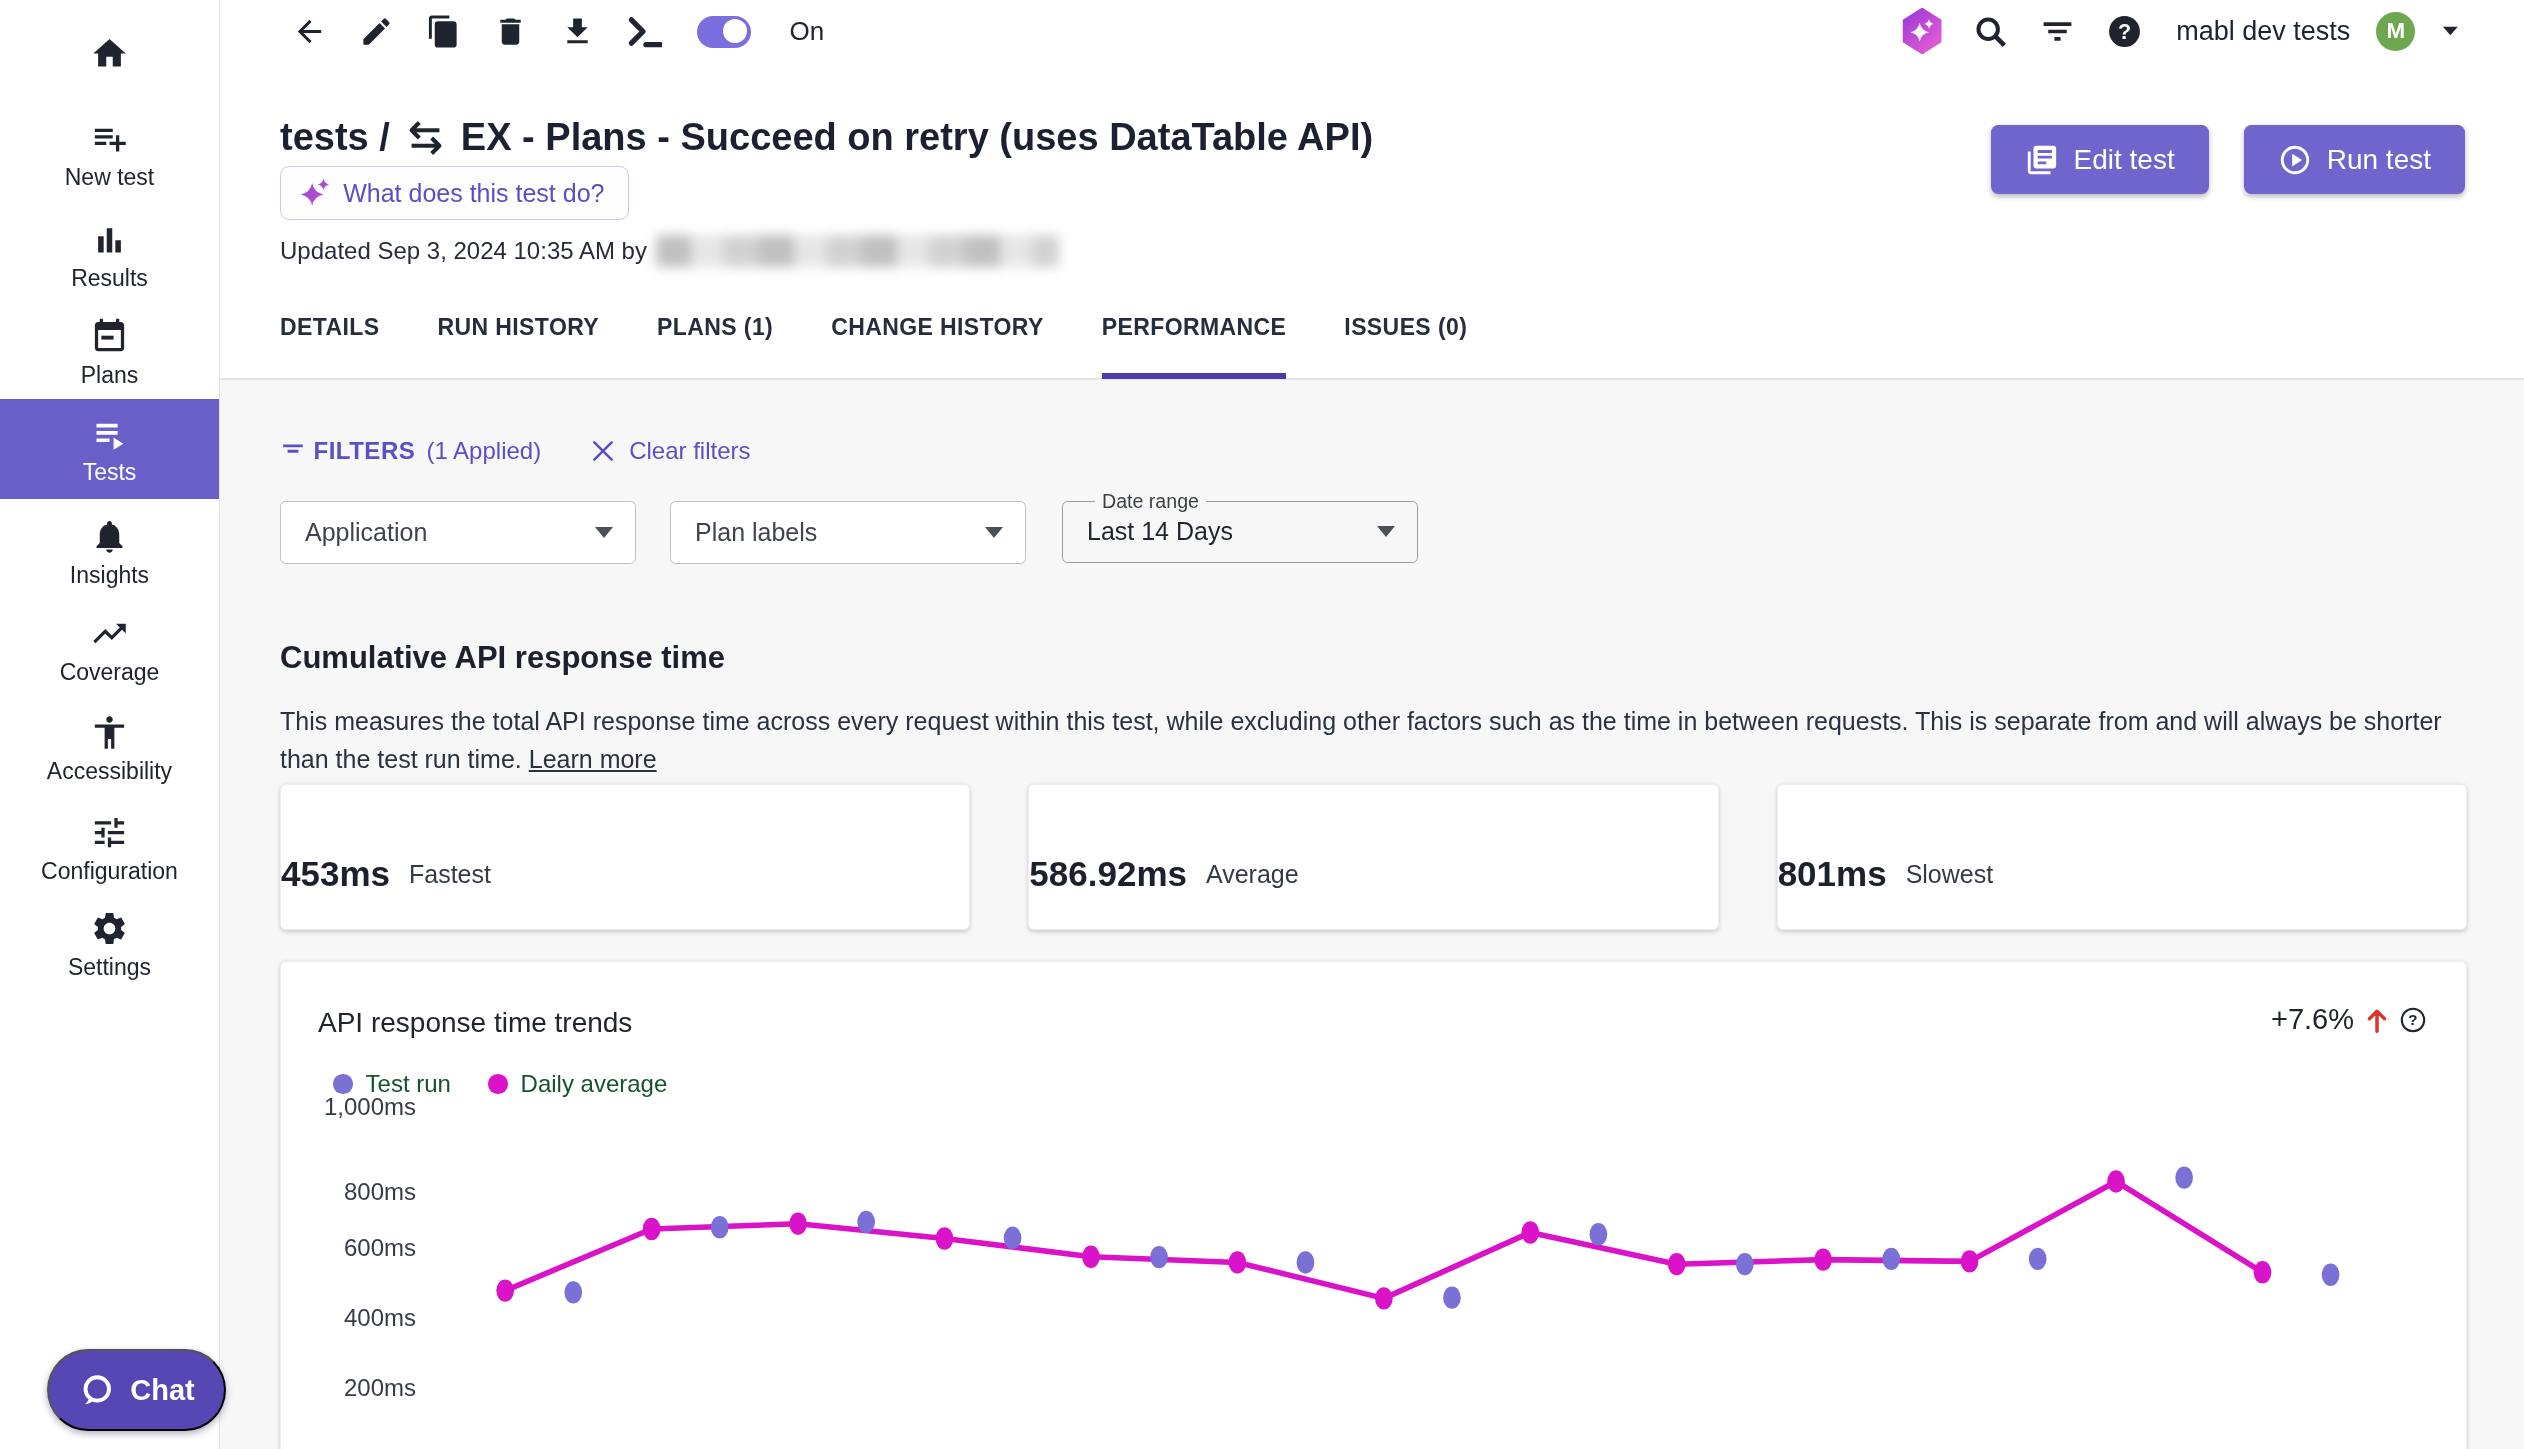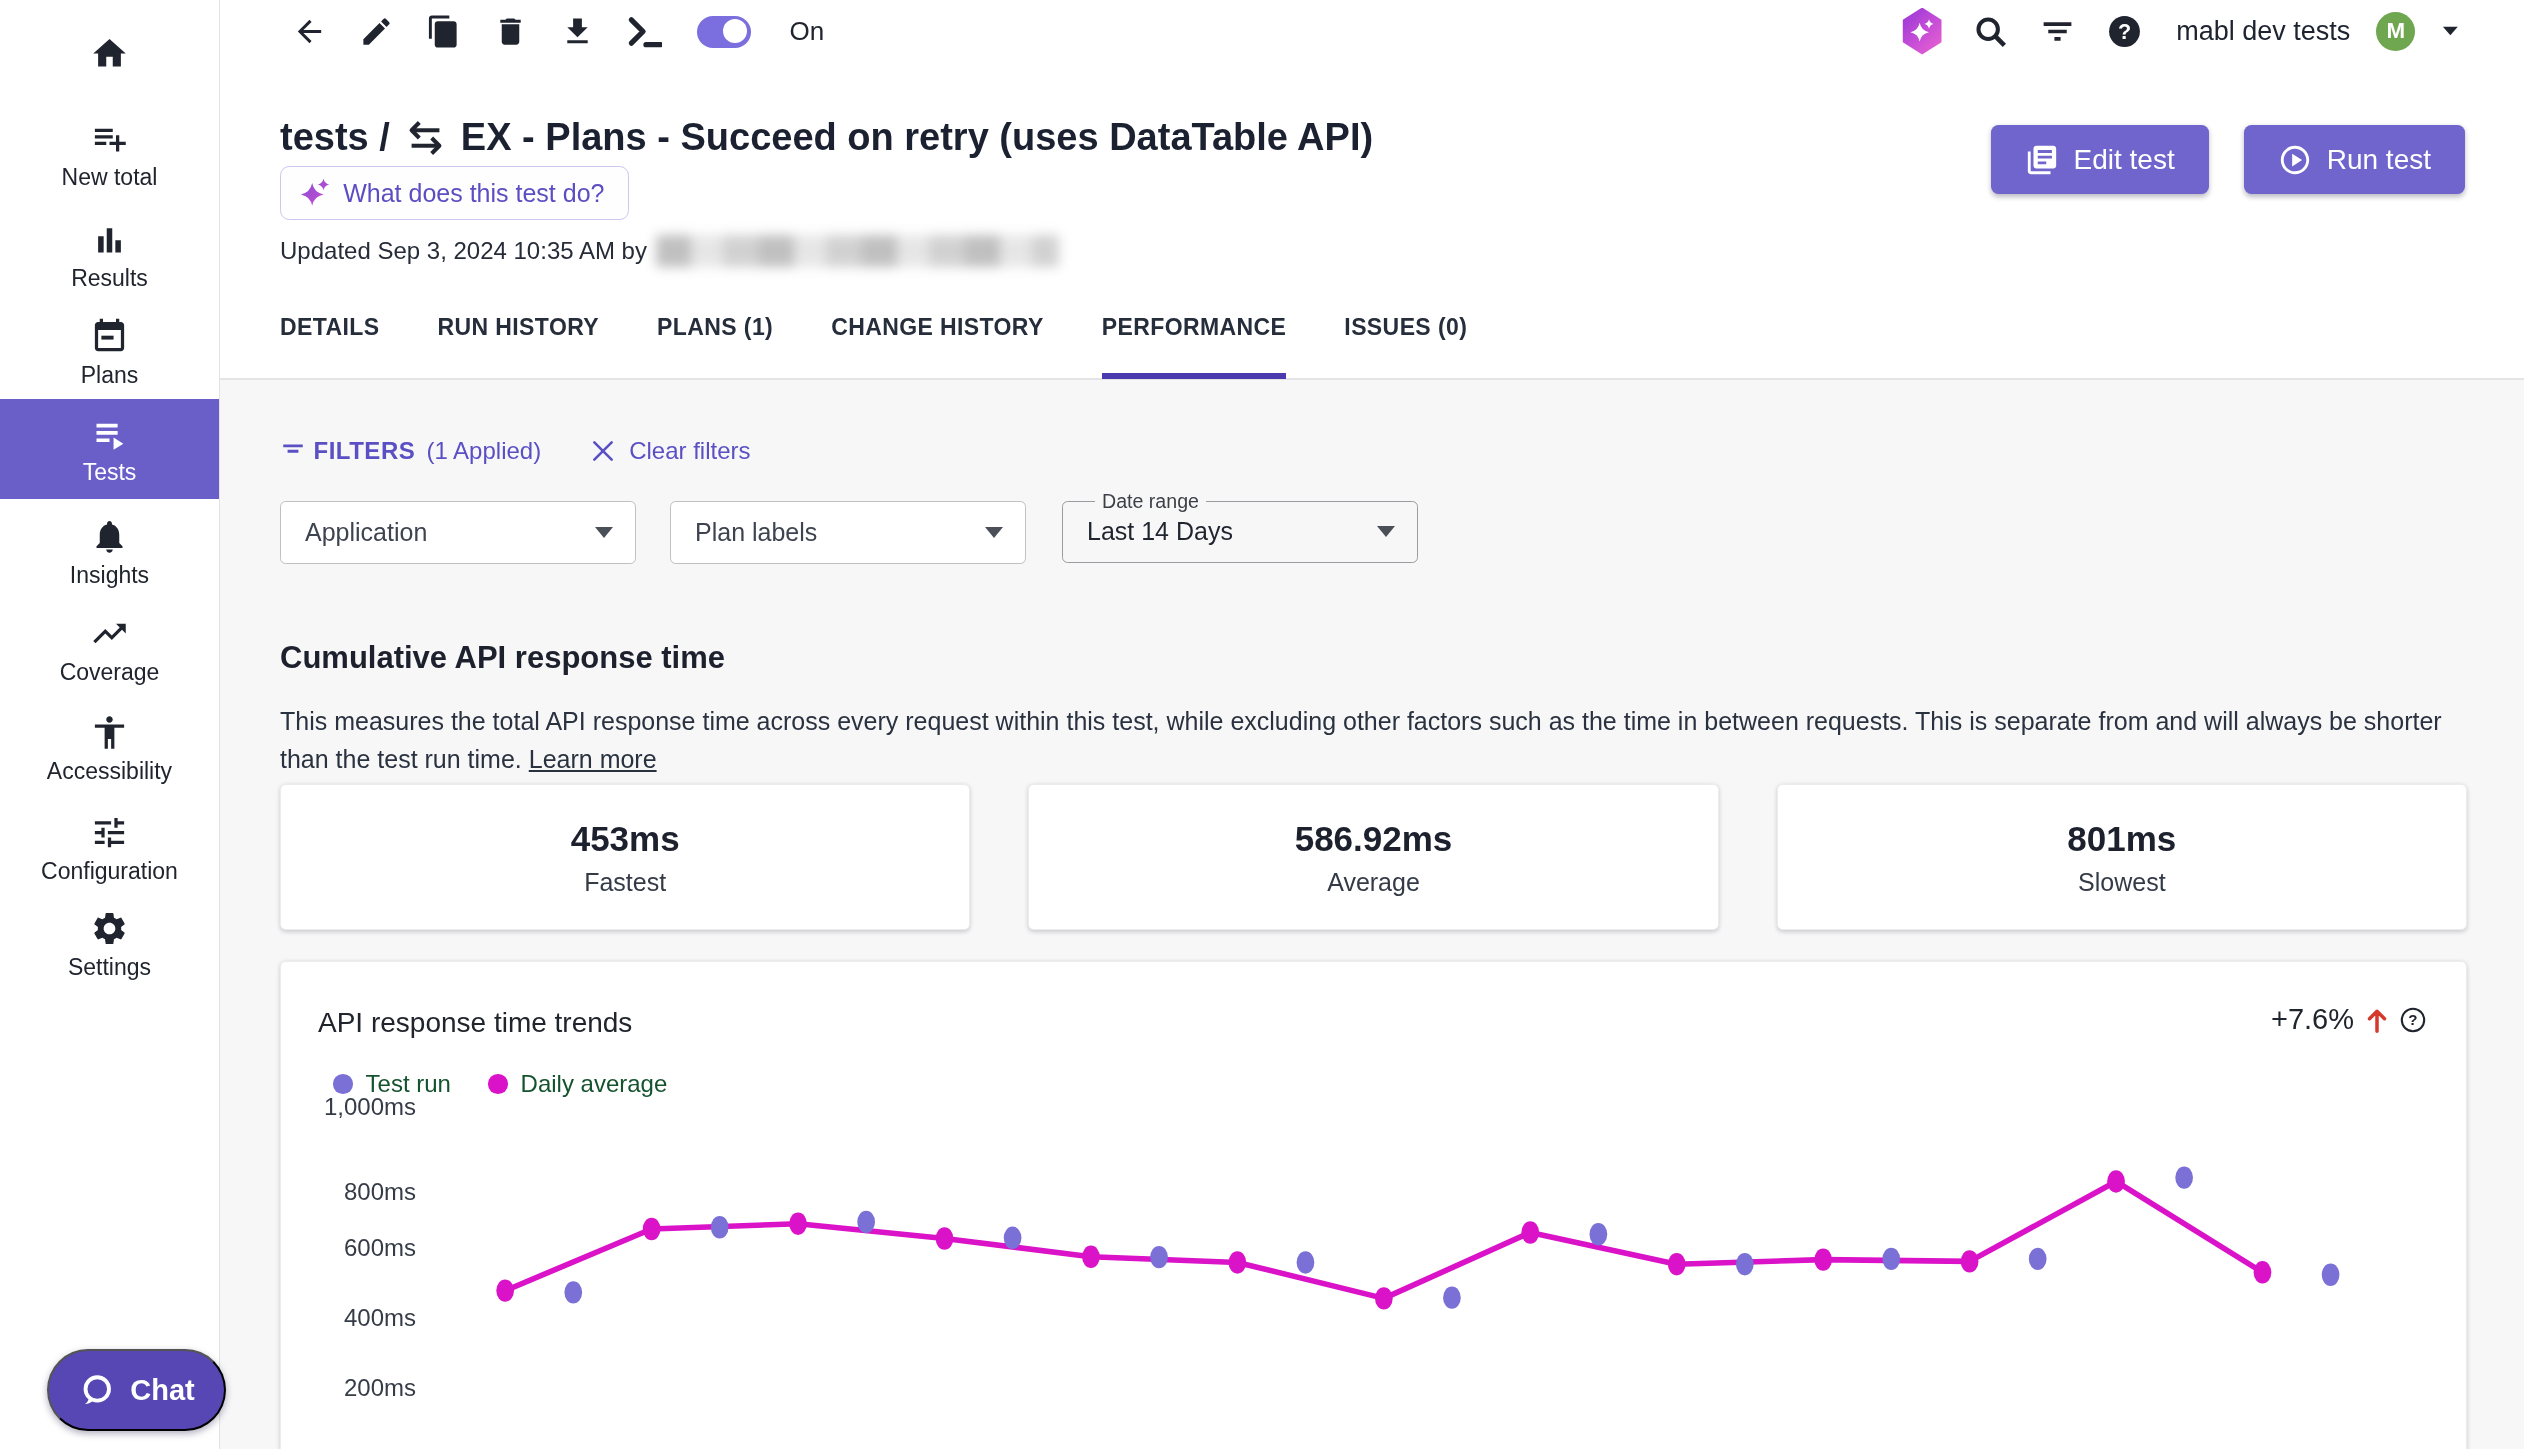--- a/index.html
+++ b/index.html
@@ -74,21 +74,21 @@
   .dd-fieldset legend { font-size:19.6px; color:#3c3f46; padding:0 7.5px; margin-left:7.5px; }
   .dd-fieldset .val { font-size:25px; color:#1f242e; position:relative; top:-5.6px; }
   .dd-fieldset .caret { position:relative; top:-5.6px; }
 
   .section-heading { position:absolute; left:280px; top:614px; font-size:31px; font-weight:700; color:#1c212d; z-index:2; }
   .section-desc { position:absolute; left:280px; top:677px; width:2167px; font-size:25px; line-height:38px; color:#2a3240; z-index:2; }
   .section-desc a { color:#2a3240; text-decoration:underline; cursor:pointer; }
 
   .stats-row { position:absolute; left:280px; top:784px; width:2187px; display:flex; gap:58px; z-index:2; }
   .stat-card { flex:1; height:146px; background:#fff; border:0.9px solid #ececef; border-radius:5.6px;
-    box-shadow:0 1.9px 4.7px rgba(50,50,65,.22); display:flex; flex-direction:column; align-items:center; padding-top:34px; gap:9px; }
+    box-shadow:0 1.9px 4.7px rgba(50,50,65,.22); display:flex; align-items:center; padding-top:34px; gap:19px; }
   .stat-value { font-size:35px; font-weight:700; color:#1c212d; }
   .stat-label { font-size:25px; color:#343b47; }
 
   .chart-card { position:absolute; left:280px; top:961px; width:2187px; height:541px; background:#fff; border:0.9px solid #ececef;
     border-radius:5.6px; box-shadow:0 1.9px 4.7px rgba(50,50,65,.22); z-index:2; }
   .chart-title { position:absolute; left:37px; top:45px; font-size:28px; color:#20242c; }
   .trend { position:absolute; right:39px; top:41px; display:flex; align-items:center; gap:7.5px; }
   .trend-value { font-size:29px; color:#20242c; }
   .legend { position:absolute; left:52px; top:108px; display:flex; gap:37px; align-items:center; }
   .legend-item { display:flex; align-items:center; gap:13px; font-size:24px; color:#14532d; }
@@ -103,21 +103,21 @@
   <div class="side-item" style="top:34px;">
     <svg viewBox="0 0 24 24">
         <path d="M10 20v-6h4v6h5v-8h3L12 3 2 12h3v8z"></path>
       </svg>
     <span class="lbl"></span>
   </div>
   <div class="side-item" style="top:119px;">
     <svg viewBox="0 0 24 24">
         <path d="M14 10H3v2h11v-2zm0-4H3v2h11V6zm4 8v-4h-2v4h-4v2h4v4h2v-4h4v-2h-4zM3 16h7v-2H3v2z"></path>
       </svg>
-    <span class="lbl">New total</span>
+    <span class="lbl">New test</span>
   </div>
   <div class="side-item" style="top:220px;">
     <svg viewBox="0 0 24 24">
         <path d="M5 10h3.4v10H5zM10.3 5h3.4v15h-3.4zM15.6 12.5h3.4V20h-3.4z"></path>
       </svg>
     <span class="lbl">Results</span>
   </div>
   <div class="side-item" style="top:317px;">
     <svg viewBox="0 0 24 24">
         <path d="M19 3h-1V1h-2v2H8V1H6v2H5c-1.11 0-2 .9-2 2v14c0 1.1.89 2 2 2h14c1.1 0 2-.9 2-2V5c0-1.1-.9-2-2-2zm0 16H5V8h14v11z"></path>

